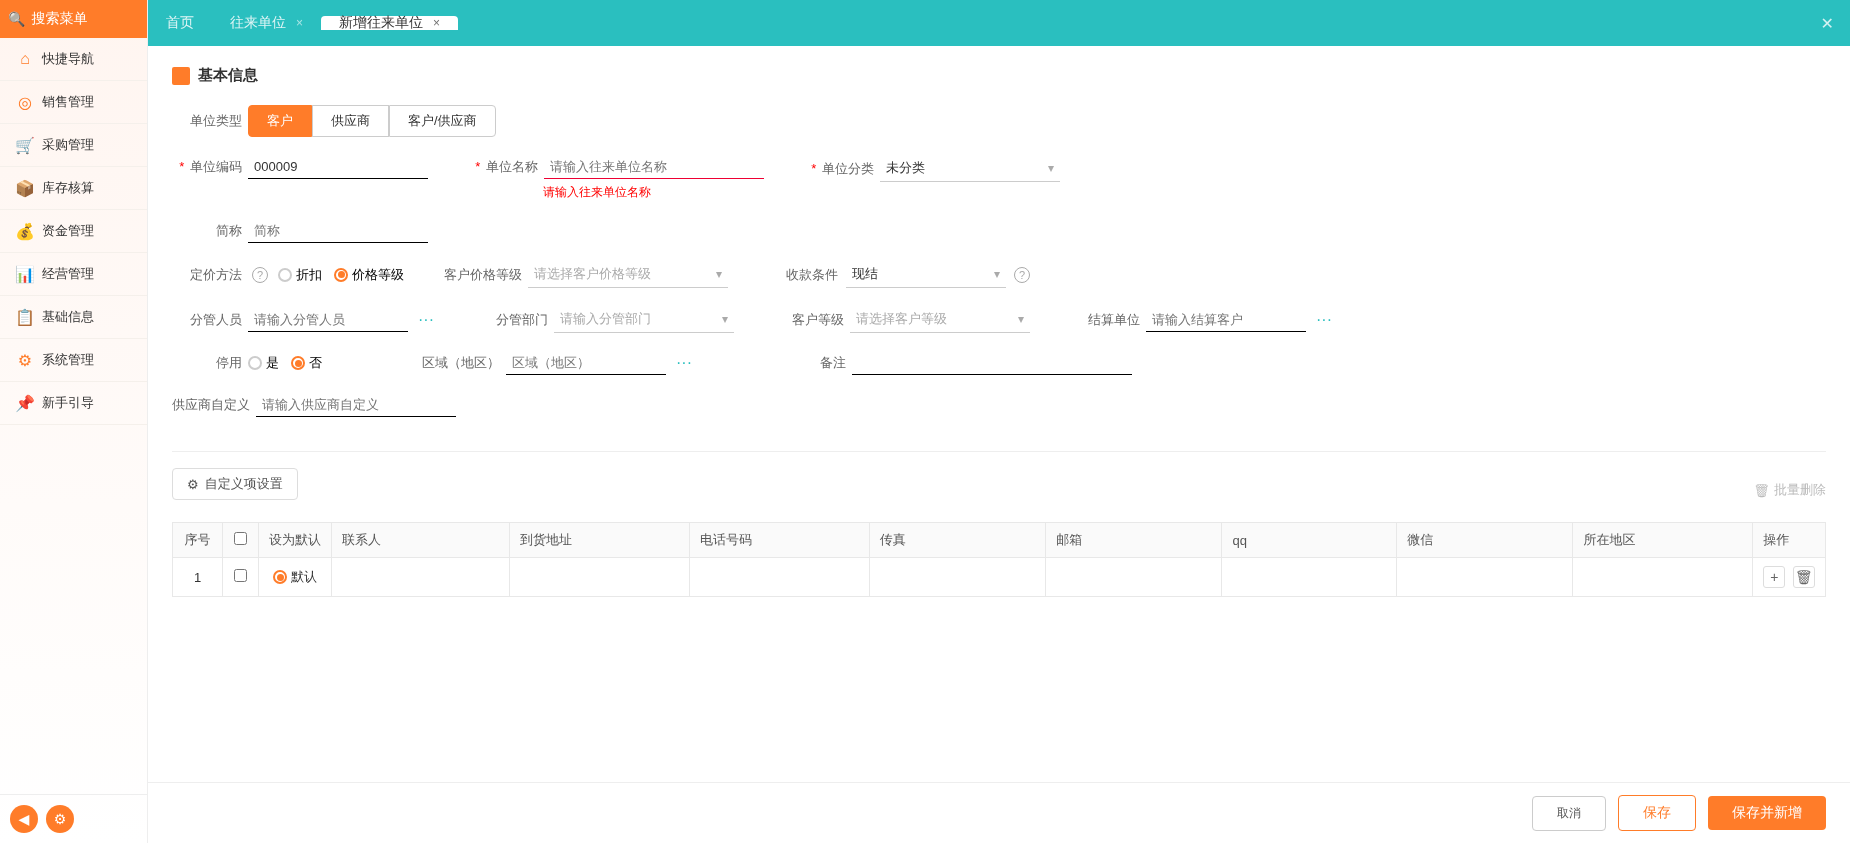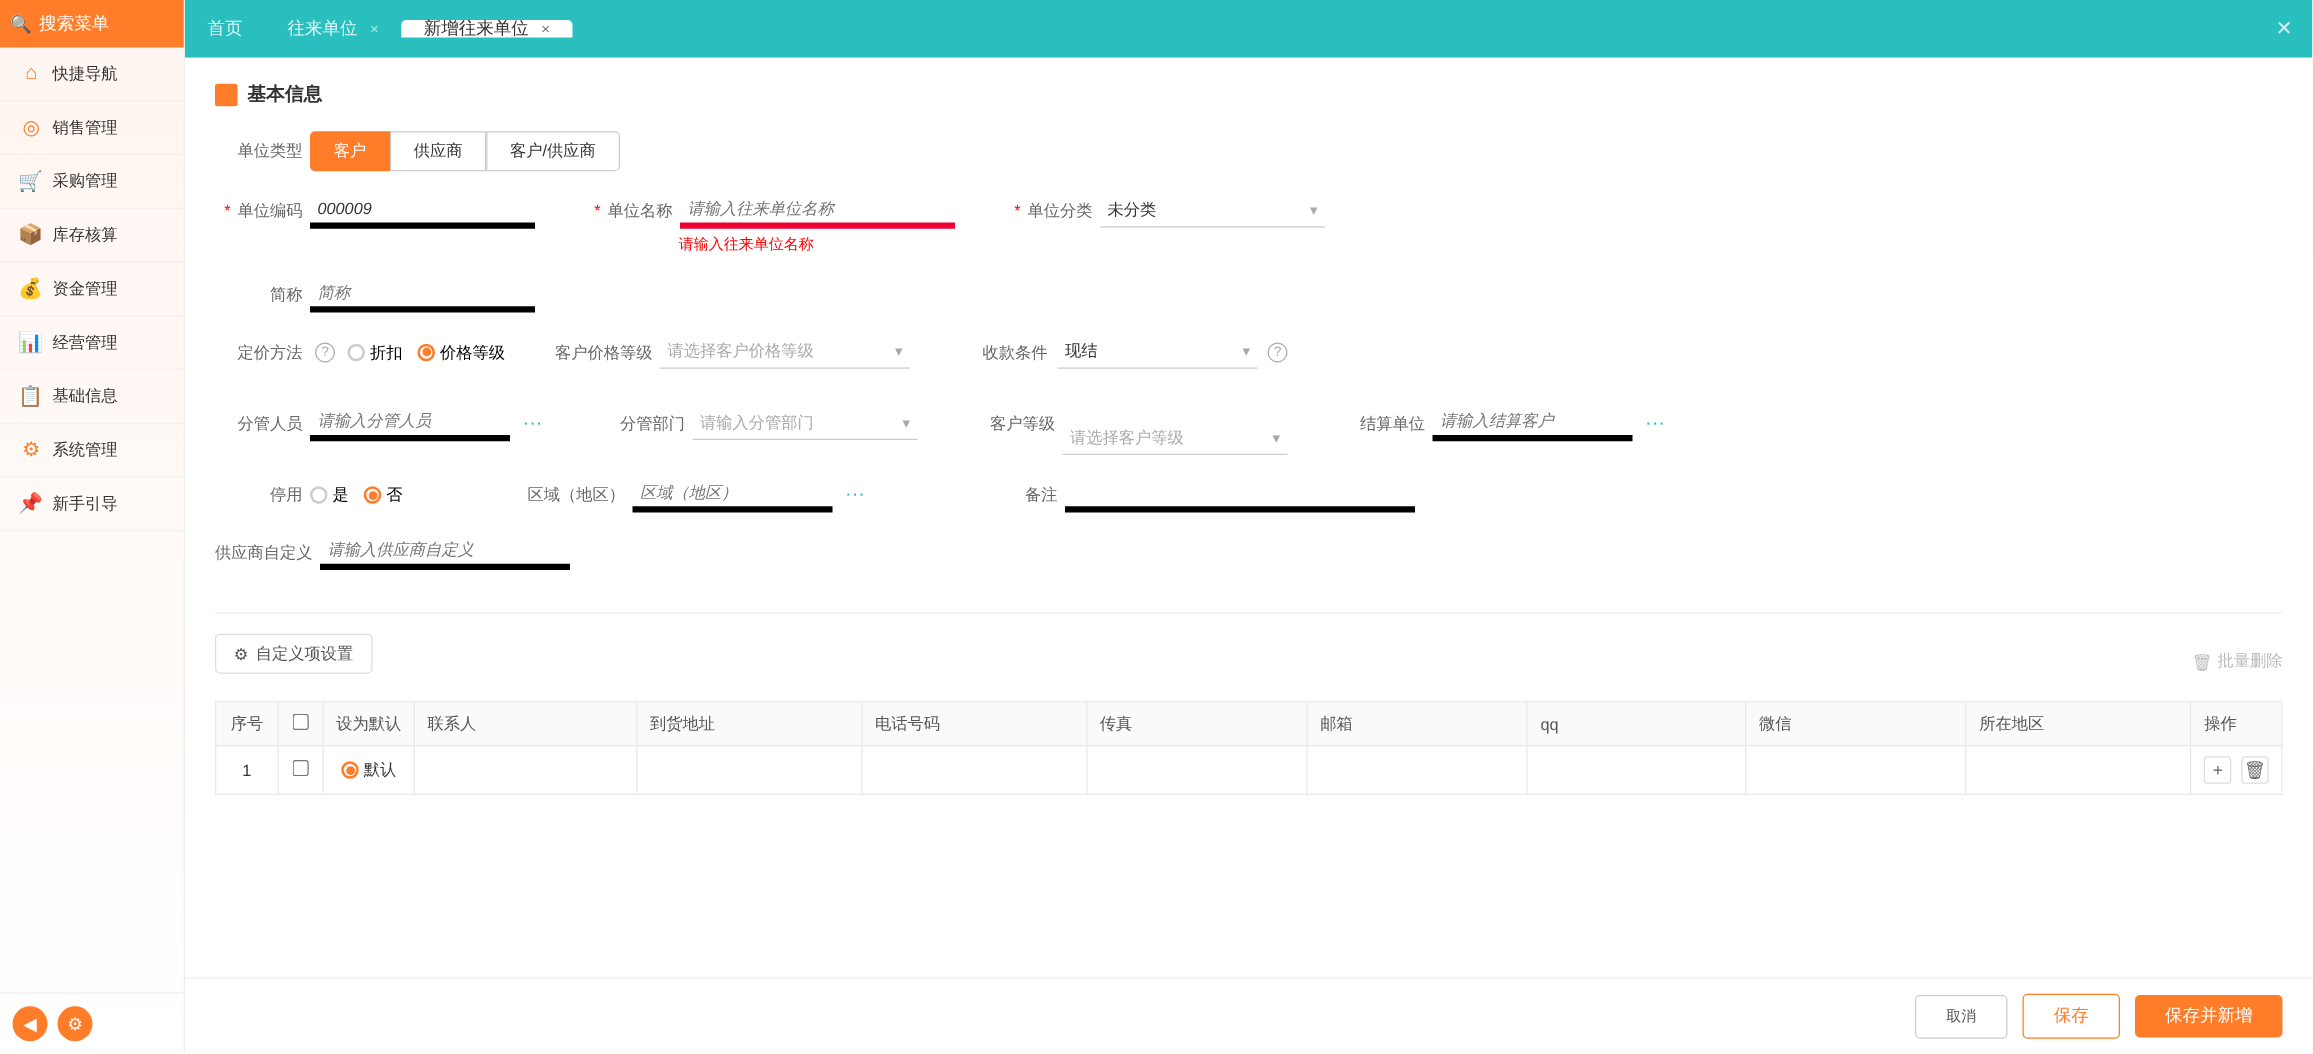--- a/index.html
+++ b/index.html
@@ -143,28 +143,27 @@
       white-space: nowrap;
       min-width: 70px;
       text-align: right;
     }
     .required-star {
       color: red;
       margin-right: 2px;
     }
     .form-input {
       border: none;
-      border-bottom: 5px solid #000000;
+      border-bottom: 1px solid #000000;
       outline: none;
       font-size: 13px;
       padding: 4px 6px;
       color: #333;
       background: transparent;
       min-width: 160px;
-      font-style: italic;
     }
     .form-input.error { border-bottom-color: #ff4444; }
     .error-msg {
       color: red;
       font-size: 12px;
       margin-top: 2px;
     }
     .form-select {
       display: flex;
       align-items: center;
@@ -529,21 +528,21 @@
       </div>
       <div class="form-cell">
         <span class="form-label">分管部门</span>
         <div class="form-select" style="min-width:180px; justify-content:space-between; color:#aaa;">
           <span>请输入分管部门</span>
           <span class="chevron-down">▾</span>
         </div>
       </div>
       <div class="form-cell">
         <span class="form-label">客户等级</span>
-        <div class="form-select" style="min-width:180px; justify-content:space-between; color:#aaa;margin-top:24px;">
+        <div class="form-select" style="min-width:180px; justify-content:space-between; color:#aaa;">
           <span>请选择客户等级</span>
           <span class="chevron-down">▾</span>
         </div>
       </div>
       <div class="form-cell">
         <span class="form-label">结算单位</span>
         <input class="form-input" type="text" placeholder="请输入结算客户" style="width: 160px;">
         <span class="more-btn">···</span>
       </div>
     </div>

